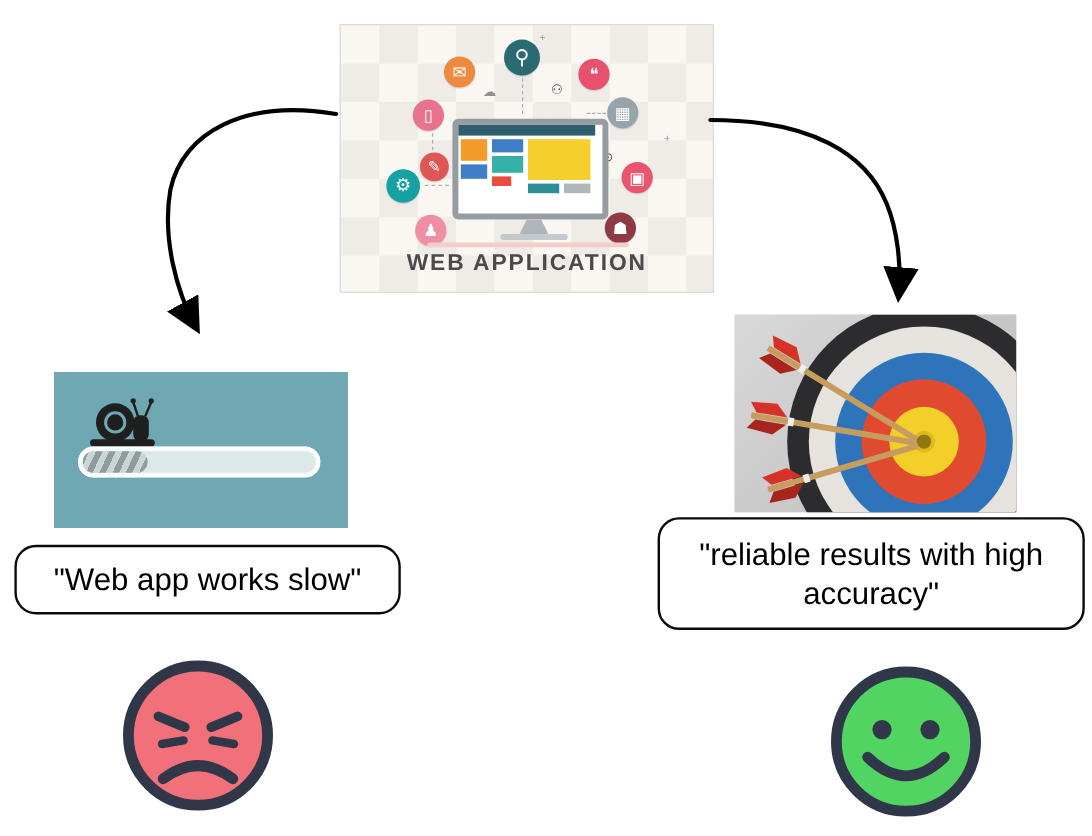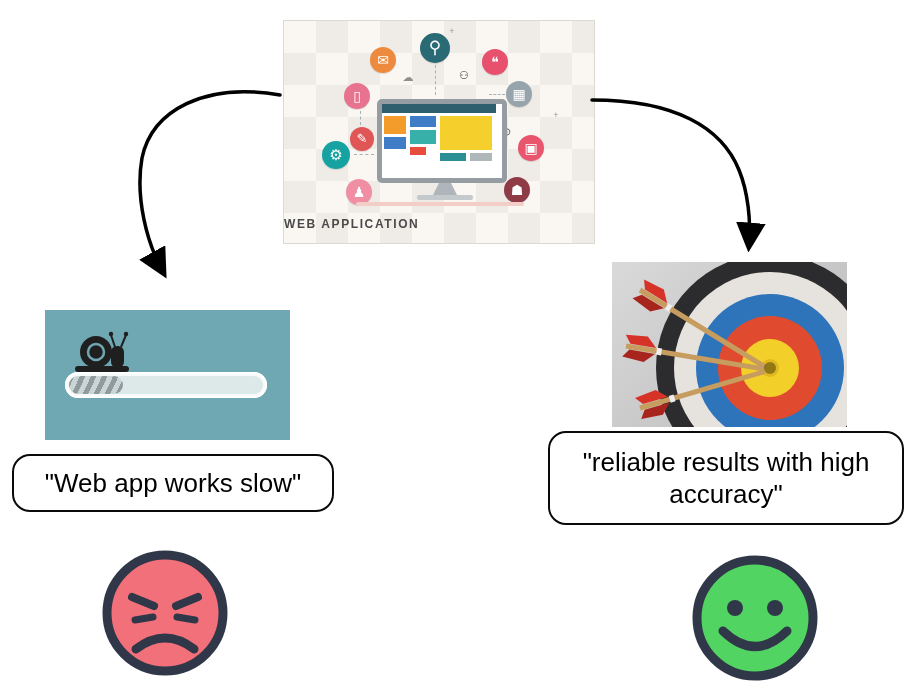--- a/index.html
+++ b/index.html
@@ -21,22 +21,22 @@
   .wa-icon.flat{box-shadow:none;}
   .connector{position:absolute;border-top:1px dashed #9fb3b8;}
   .connector.v{border-top:none;border-left:1px dashed #9fb3b8;}
   .monitor{position:absolute;left:93px;top:78px;width:120px;height:74px;background:#ffffff;
     border:5px solid #959da3;border-radius:5px;}
   .blk{position:absolute;}
   .stand{position:absolute;left:149px;top:162px;width:24px;height:12px;background:#aeb6bb;
     clip-path:polygon(25% 0,75% 0,100% 100%,0 100%);}
   .mbase{position:absolute;left:133px;top:174px;width:56px;height:5px;background:#c3c9cd;border-radius:2px;}
   .surface{position:absolute;left:72px;top:181px;width:168px;height:4px;background:#f3cdc7;border-radius:2px;}
-  .wa-caption{position:absolute;left:0;right:0;bottom:12px;
-    font-size:12px;font-weight:bold;letter-spacing:1.6px;color:#4a4a4a;}
+  .wa-caption{position:absolute;left:0;right:0;bottom:12px;text-align:center;
+    font-size:19px;font-weight:bold;letter-spacing:1.6px;color:#4a4a4a;}
 
   
   .snail-img{position:absolute;left:45px;top:310px;width:245px;height:130px;background:#6fa8b3;z-index:2;}
   .pbar{position:absolute;left:20px;top:62px;width:202px;height:26px;background:#f7fafa;border-radius:14px;
     box-shadow:inset 0 0 0 2px #ffffff;}
   .ptrack{position:absolute;left:4px;top:4px;right:4px;bottom:4px;background:#dde8e9;border-radius:10px;}
   .pfill{position:absolute;left:4px;top:4px;width:54px;height:18px;border-radius:9px;
     background:repeating-linear-gradient(115deg,#8f9b9c 0 5px,#cbd5d5 5px 10px);}
   .snail-svg{position:absolute;left:26px;top:14px;}
 

